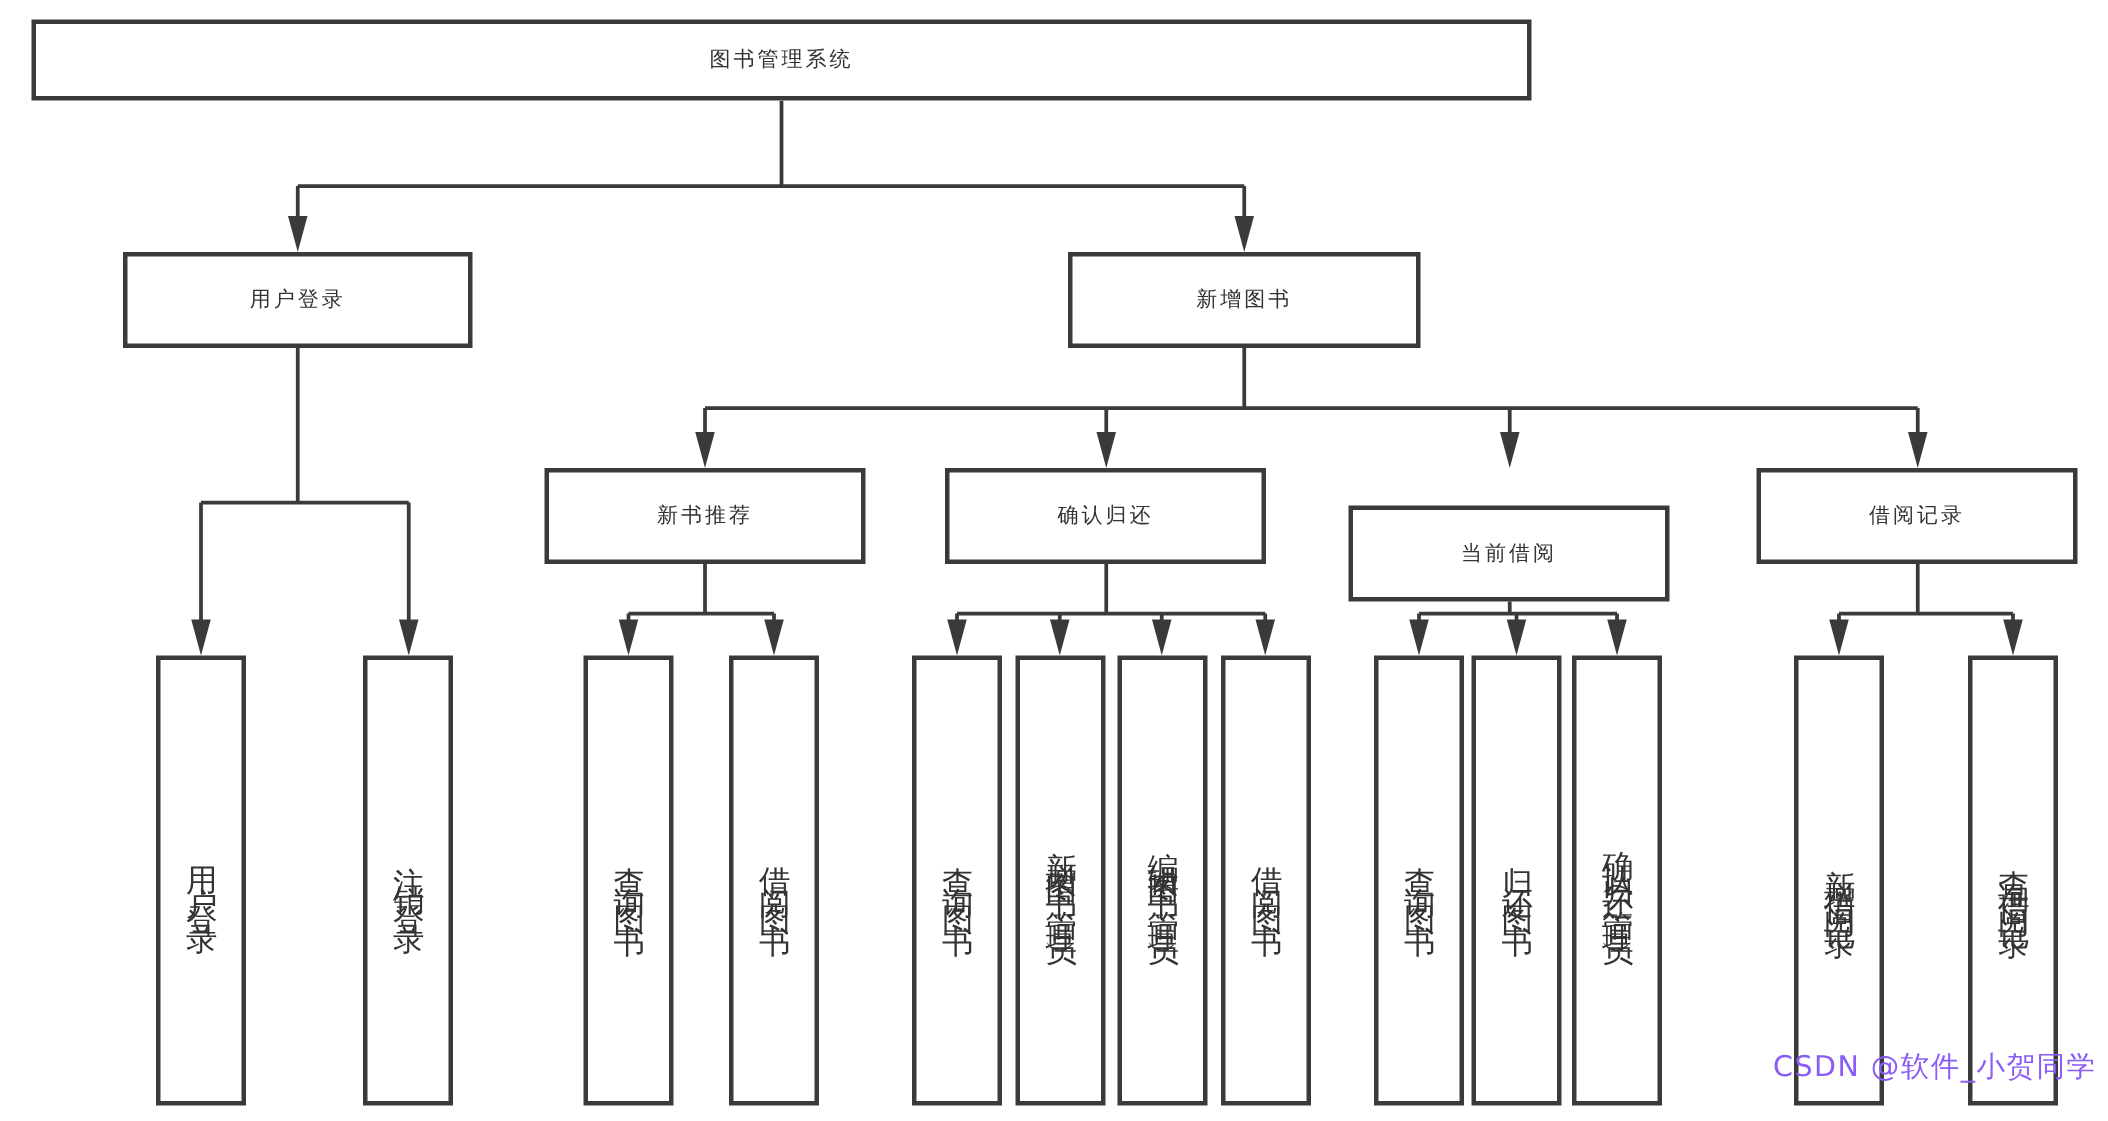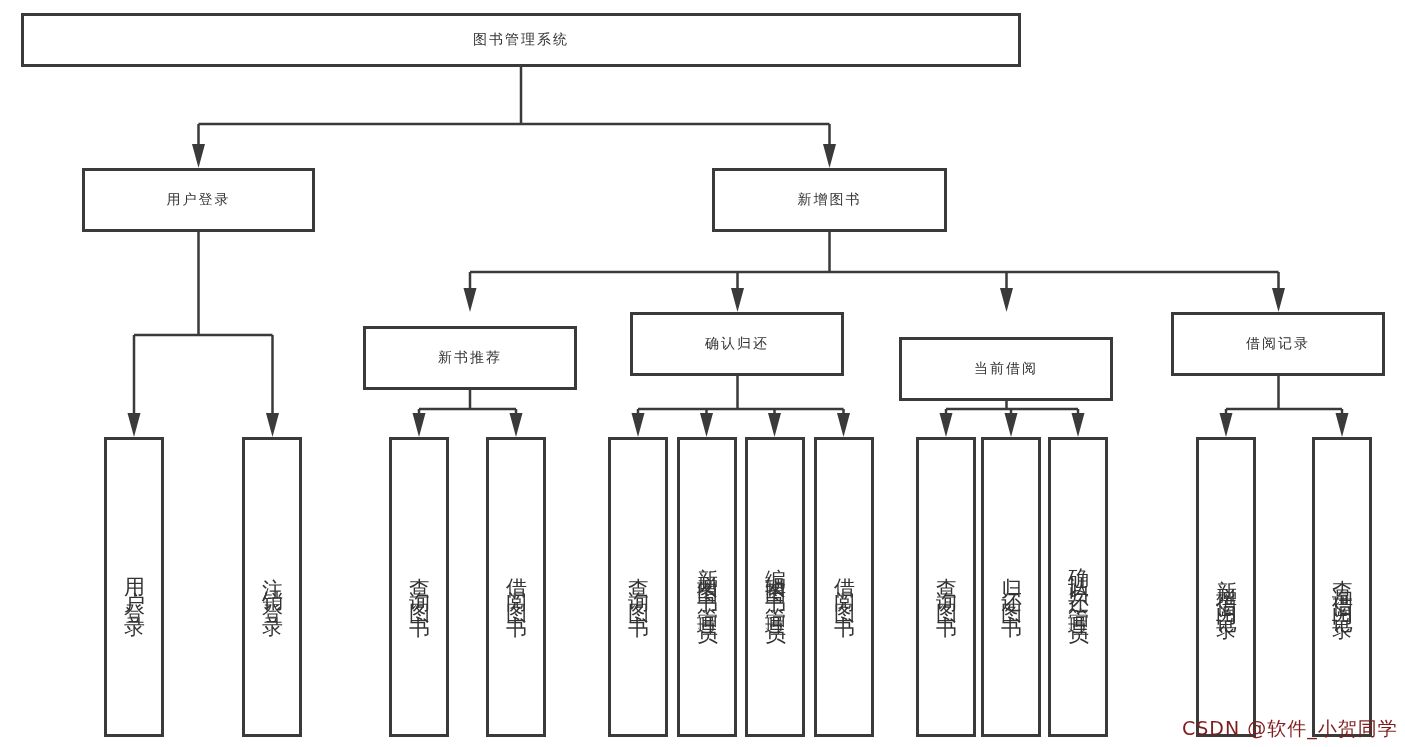--- a/index.html
+++ b/index.html
@@ -47,23 +47,23 @@
     font-size: 21px;
     line-height: 1;
     white-space: nowrap;
   }
   .leaf .label.long {
     letter-spacing: 8px;
   }
   #watermark {
     position: absolute;
     left: 1182px;
-    top: 716px;
+    top: 698px;
     font-size: 19px;
-    color: #7f1d1d;
+    color: #8b5cf6;
     letter-spacing: 1px;
     white-space: nowrap;
     z-index: 3;
   }
 </style>
 </head>
 <body>
 
 <div id="canvas">
 
@@ -132,21 +132,21 @@
     <span class="label">图书管理系统</span>
   </div>
 
   <div class="node" style="left:82px; top:168px; width:233px; height:64px;">
     <span class="label">用户登录</span>
   </div>
   <div class="node" style="left:712px; top:168px; width:235px; height:64px;">
     <span class="label">新增图书</span>
   </div>
 
-  <div class="node" style="left:363px; top:312px; width:214px; height:64px;margin-top:14px;">
+  <div class="node" style="left:363px; top:312px; width:214px; height:64px;">
     <span class="label">新书推荐</span>
   </div>
   <div class="node" style="left:630px; top:312px; width:214px; height:64px;">
     <span class="label">确认归还</span>
   </div>
   <div class="node" style="left:899px; top:312px; width:214px; height:64px;margin-top:25px;">
     <span class="label">当前借阅</span>
   </div>
   <div class="node" style="left:1171px; top:312px; width:214px; height:64px;">
     <span class="label">借阅记录</span>

